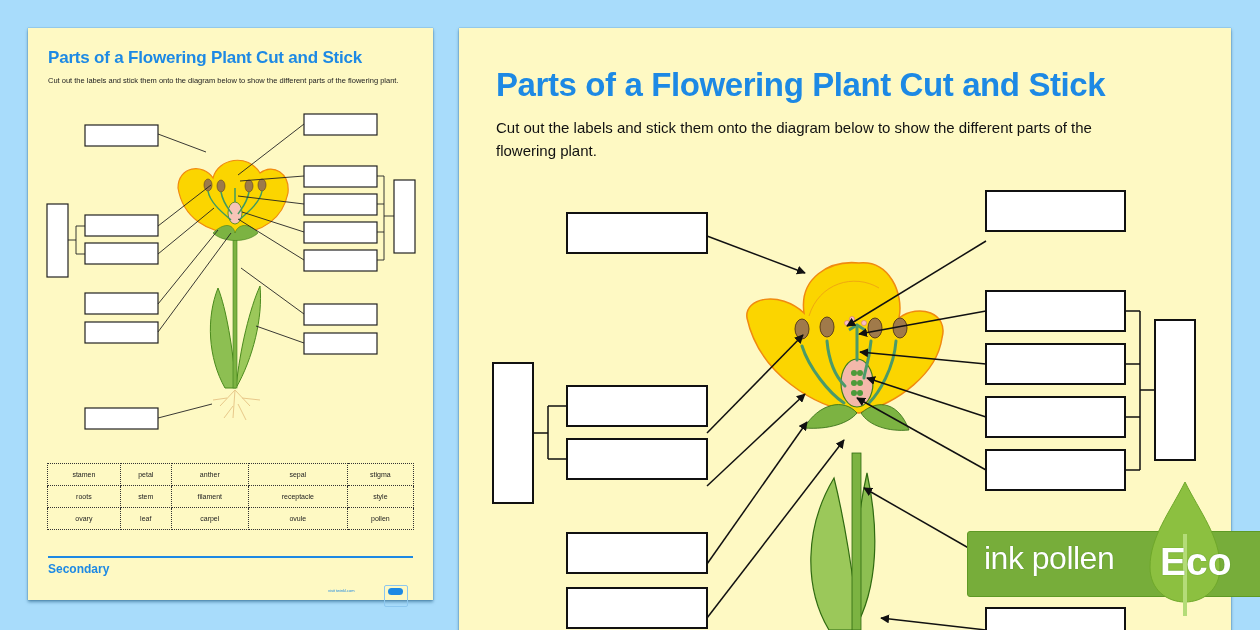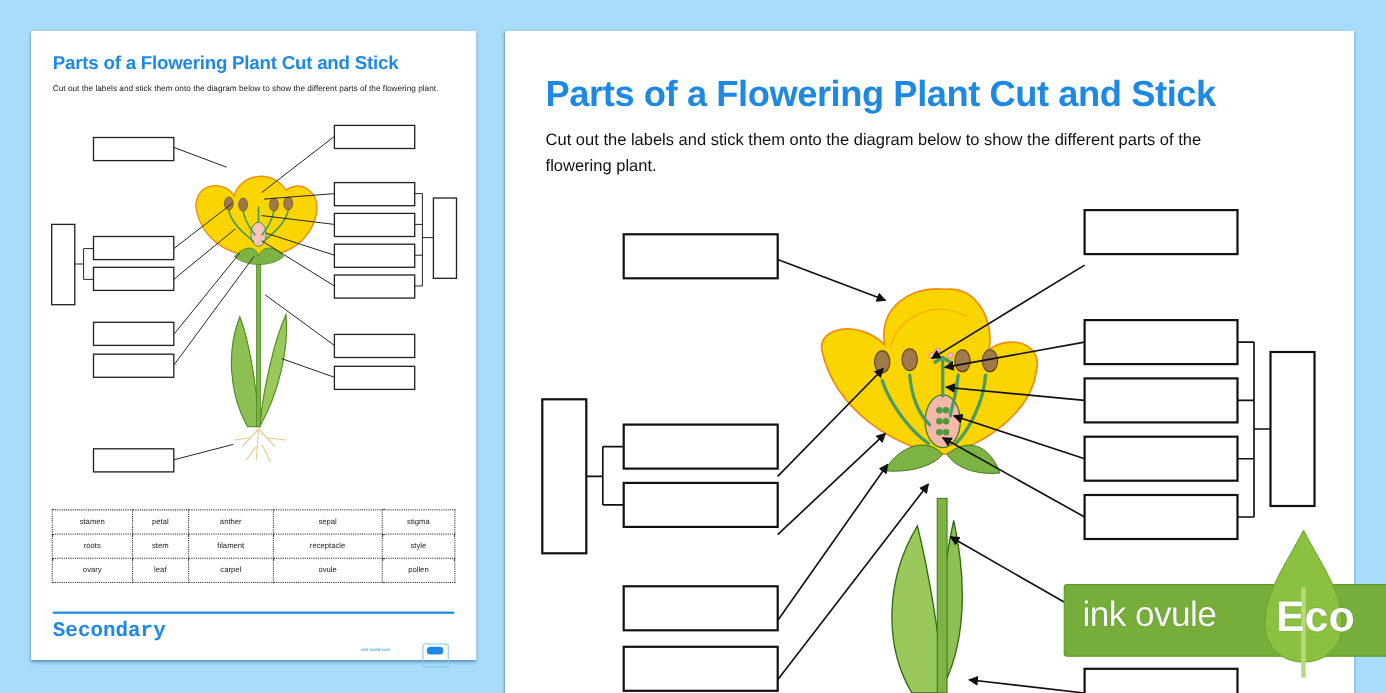--- a/index.html
+++ b/index.html
@@ -1,28 +1,28 @@
 <!DOCTYPE html>
 <html><head>
 <meta charset="utf-8">
 <style>
   html, body { margin:0; padding:0; }
   body { width:1260px; height:630px; background:#a8dcfb; position:relative; overflow:hidden; font-family:"Liberation Sans", sans-serif; }
-  .page { position:absolute; background:#ffffff; box-shadow: 0 2px 3px rgba(20,80,120,0.55), 0 0 1px rgba(20,80,120,0.6); }
+  .page { position:absolute; background:#fef9c3; box-shadow: 0 2px 3px rgba(20,80,120,0.55), 0 0 1px rgba(20,80,120,0.6); }
   #thumb { left:28px; top:28px; width:405px; height:572px; }
   #main { left:459px; top:28px; width:772px; height:620px; }
   .title-sm { position:absolute; left:20px; top:20px; color:#1d89e4; font-size:17px; font-weight:bold; letter-spacing:-0.2px; white-space:nowrap; }
   .desc-sm { position:absolute; left:20px; top:47px; width:360px; font-size:7.5px; line-height:11px; color:#222; }
   .title-lg { position:absolute; left:37px; top:38px; color:#1d89e4; font-size:33px; font-weight:bold; letter-spacing:-0.4px; white-space:nowrap; }
   .desc-lg { position:absolute; left:37px; top:88px; width:640px; font-size:15px; line-height:23px; color:#111; }
   svg.diagram { position:absolute; left:0; top:0; }
   .wordbank { position:absolute; left:19px; top:435px; width:367px; border-collapse:collapse; }
   .wordbank td { border:1.5px dotted #333; font-size:7px; text-align:center; height:19px; color:#222; }
   .footer-line { position:absolute; left:20px; top:528px; width:365px; height:2px; background:#1d89e4; }
-  .footer-label { position:absolute; left:20px; top:534px; color:#1d89e4; font-weight:bold; font-size:19px;font-family:Liberation Mono, monospace; }
+  .footer-label { position:absolute; left:20px; top:534px; color:#1d89e4; font-weight:bold; font-size:12px; }
   .footer-url { position:absolute; left:300px; top:560px; font-size:4px; color:#1d89e4; }
   .footer-logo { position:absolute; left:356px; top:557px; width:22px; height:20px; border:1px solid #8cc7ef; border-radius:2px; }
   .footer-logo .cloud { position:absolute; left:3px; top:2px; width:15px; height:7px; background:#1d89e4; border-radius:6px; }
   .eco-banner { position:absolute; left:967px; top:531px; width:293px; height:64px; background:#77ad3a; border:1px solid #5e9a24; border-radius:3px 0 0 3px; }
   .eco-text { position:absolute; left:984px; top:540px; font-size:32px; color:#fff; letter-spacing:-0.5px; white-space:nowrap; text-shadow:0 0 1px #3a7a10; }
   .eco-leaf { position:absolute; left:1145px; top:482px; }
   .eco-word { position:absolute; left:1160px; top:540px; font-size:39px; font-weight:bold; color:#fff; text-shadow:0 0 1px #3a7a10; }
 </style>
 </head>
 <body>
@@ -221,18 +221,18 @@
       <path d="M248 458 L346 366"></path>
       <path d="M248 536 L348 394"></path>
       <path d="M248 590 L385 412"></path>
       <path d="M527 530 L405 460"></path>
       <path d="M527 602 L422 590"></path>
     </g>
   </svg>
 </div>
 
 <div class="eco-banner"></div>
-<div class="eco-text">ink ovule</div>
+<div class="eco-text">ink pollen</div>
 <svg class="eco-leaf" width="80" height="140">
   <path d="M40 0 C55 30 75 55 75 85 C75 108 58 120 40 120 C22 120 5 108 5 85 C5 55 25 30 40 0 Z" fill="#8cc040" stroke="#6fa82a" stroke-width="1"></path>
   <rect x="38" y="52" width="4" height="82" fill="#b4dc78"></rect>
 </svg>
 <div class="eco-word">Eco</div>
 
 </body></html>

